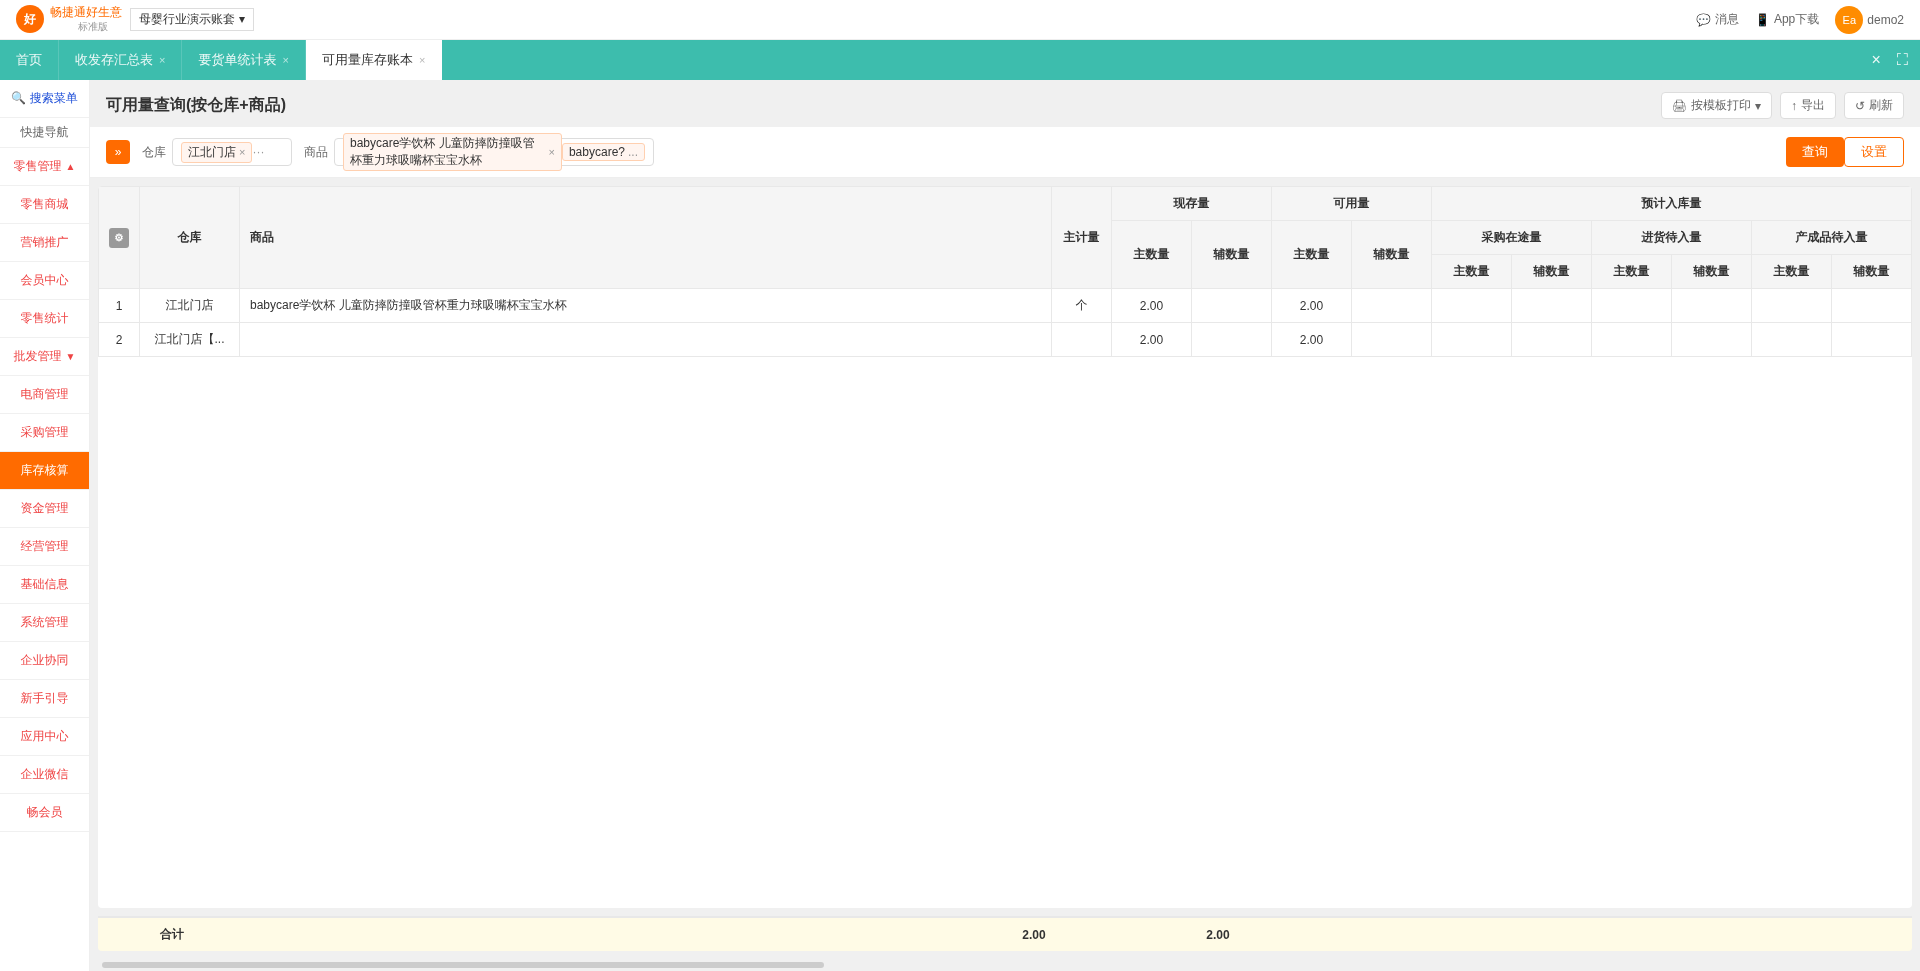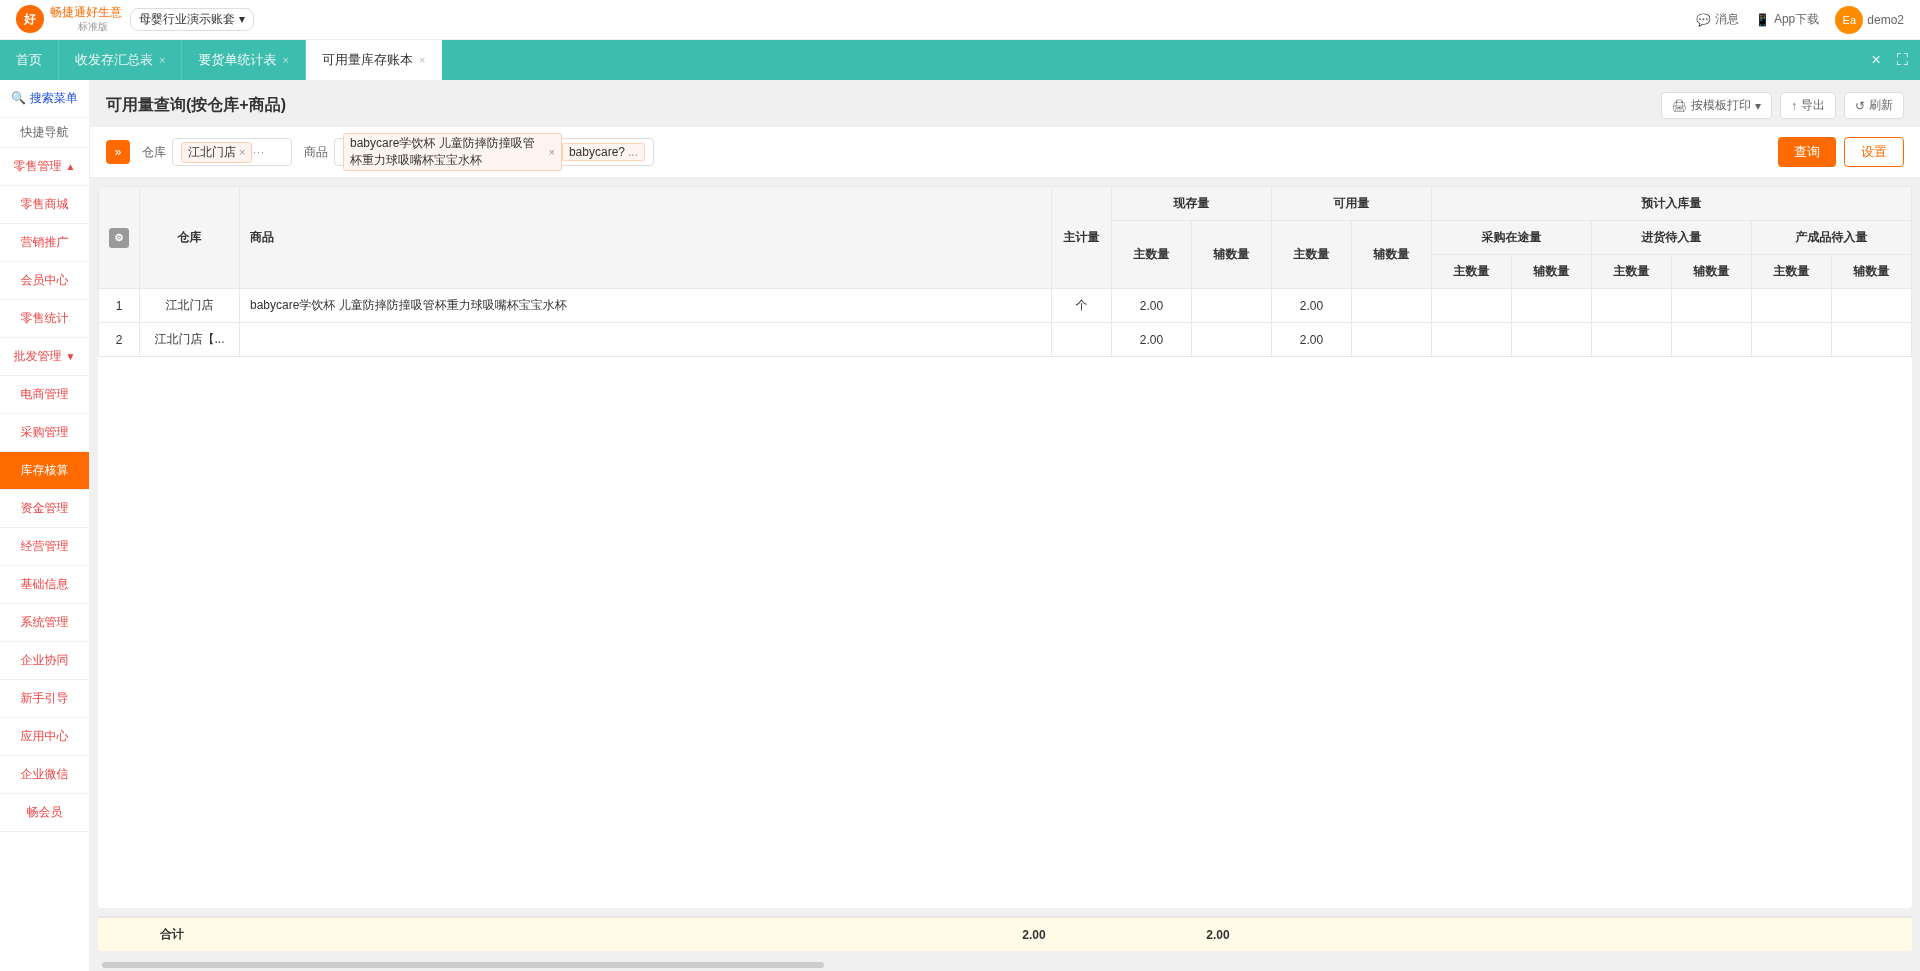--- a/index.html
+++ b/index.html
@@ -14,21 +14,21 @@
       justify-content: space-between;
       padding: 0 16px;
       border-bottom: 1px solid #eee;
       flex-shrink: 0;
     }
     .top-bar-left { display: flex; align-items: center; gap: 8px; }
     .logo { display: flex; align-items: center; gap: 6px; }
     .logo-icon { width: 28px; height: 28px; background: #ff6b00; border-radius: 50%; display: flex; align-items: center; justify-content: center; color: #fff; font-size: 12px; font-weight: bold; }
     .logo-text { font-size: 12px; color: #ff6b00; line-height: 1.2; }
     .logo-sub { font-size: 10px; color: #999; margin-left: 28px; }
-    .industry-select { display: flex; align-items: center; gap: 4px; border: 1px solid #ddd; border-radius: 8px; padding: 2px 8px; font-size: 12px; color: #333; cursor: pointer; min-width: 120px; }
+    .industry-select { display: flex; align-items: center; gap: 4px; border: 1px solid #ddd; border-radius: 0; padding: 2px 8px; font-size: 12px; color: #333; cursor: pointer; min-width: 120px; }
     .top-bar-right { display: flex; align-items: center; gap: 16px; }
     .top-right-item { display: flex; align-items: center; gap: 4px; font-size: 12px; color: #666; cursor: pointer; }
     .user-avatar { width: 28px; height: 28px; border-radius: 50%; background: #ff8c00; display: flex; align-items: center; justify-content: center; color: #fff; font-size: 11px; overflow: hidden; }
 
     
     .nav-tabs {
       height: 40px;
       background: #3dbdad;
       display: flex;
       align-items: center;
@@ -137,21 +137,21 @@
       padding: 0 8px; font-size: 12px;
       display: flex; align-items: center; background: #fff;
     }
     .filter-tag {
       display: inline-flex; align-items: center; gap: 3px;
       background: #fff5f0; border: 1px solid #ffd0b0; border-radius: 3px;
       padding: 1px 6px; font-size: 12px; color: #333;
     }
     .filter-tag .remove { color: #999; cursor: pointer; font-size: 11px; }
     .filter-more { color: #999; font-size: 12px; cursor: pointer; }
-    .filter-right { margin-left: auto; display: flex; gap: 8px; }
+    .filter-right { margin-left: auto; display: flex; }
     .query-btn {
       background: #ff6b00; color: #fff; border: none; border-radius: 4px;
       padding: 5px 16px; font-size: 13px; cursor: pointer;
     }
     .settings-btn {
       background: #fff; color: #ff6b00; border: 1px solid #ff6b00; border-radius: 4px;
       padding: 5px 16px; font-size: 13px; cursor: pointer; font-family: Liberation Serif, serif;
     }
 
     

